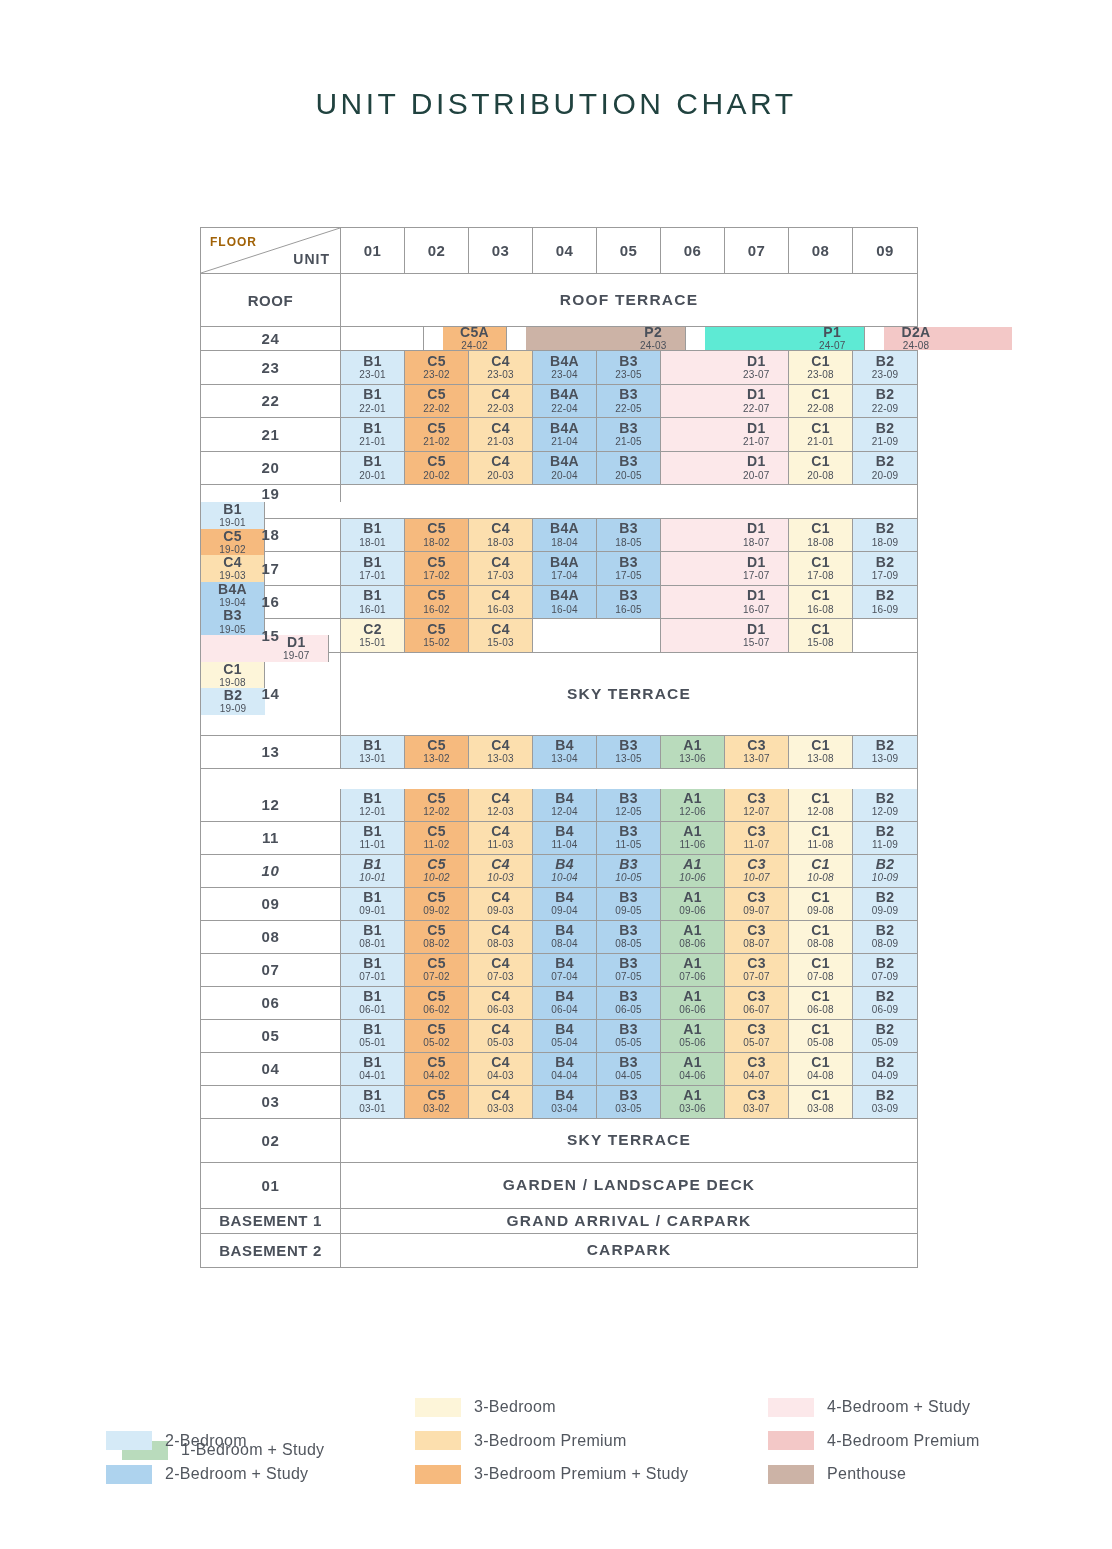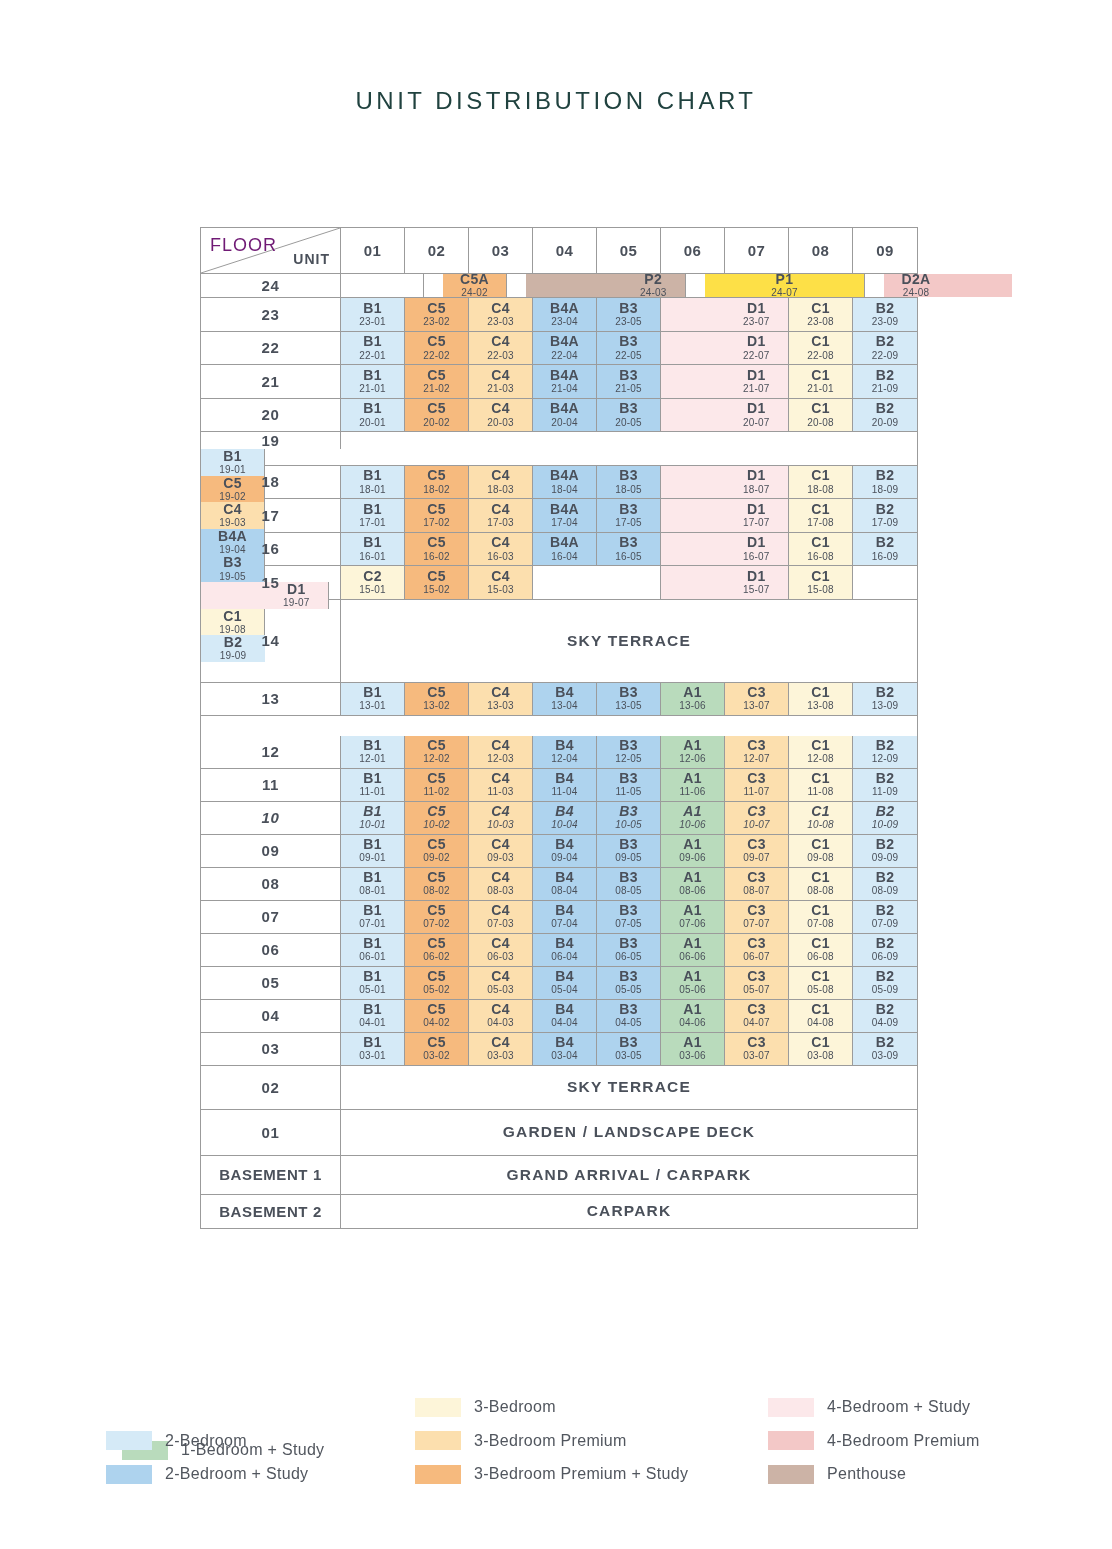--- a/index.html
+++ b/index.html
@@ -1,29 +1,29 @@
 <!DOCTYPE html>
 <html><head>
 <meta charset="utf-8">
 <style>
   html,body{margin:0;padding:0;background:#ffffff;}
   body{width:1112px;height:1549px;font-family:"Liberation Sans",sans-serif;}
   .page{position:relative;width:1112px;height:1549px;background:#ffffff;overflow:hidden;}
   .title{position:absolute;top:87px;left:0;width:100%;text-align:center;margin:0;
-         font-size:24px;font-weight:500;letter-spacing:3.5px;color:#20423f;}
+         font-size:30px;font-weight:500;letter-spacing:3.5px;color:#20423f;}
   .chart{position:absolute;left:200px;top:227px;width:718px;box-sizing:border-box;
          border:1px solid #9b9b9b;background:#ffffff;}
   .row{display:flex;box-sizing:border-box;border-bottom:1px solid #9b9b9b;}
   .row.last{border-bottom:none;}
   .fcell{width:140px;box-sizing:border-box;border-right:1px solid #9b9b9b;display:flex;
          align-items:center;justify-content:center;font-size:15px;font-weight:700;
          color:#4a505a;letter-spacing:0.6px;flex:none;}
   .hfloor{position:relative;}
   .hfloor svg{position:absolute;left:0;top:0;}
-  .hfl{position:absolute;top:7px;left:9px;font-size:18px;font-weight:400;letter-spacing:1px;color:#701a75;}
+  .hfl{position:absolute;top:7px;left:9px;font-size:12px;font-weight:700;letter-spacing:1px;color:#a16207;}
   .hun{position:absolute;bottom:6px;right:10px;font-size:14px;font-weight:700;letter-spacing:1px;color:#4a505a;}
   .ucell{box-sizing:border-box;border-right:1px solid #9b9b9b;display:flex;align-items:center;
          justify-content:center;flex:none;}
   .ucell:last-child{border-right:none;}
   .ucell.empty{background:#ffffff;}
   .hcell{font-size:15px;font-weight:700;color:#4a505a;letter-spacing:0.5px;}
   .lab{text-align:center;}
   .code{font-size:14px;font-weight:700;color:#4a505a;letter-spacing:0.4px;line-height:1.08;}
   .num{font-size:10px;font-weight:400;color:#4a505a;letter-spacing:0.2px;line-height:1.15;}
   .mcell{flex:1;display:flex;align-items:center;justify-content:center;font-size:15.5px;
@@ -49,36 +49,40 @@
         <div class="ucell hcell" style="width: 64px;">01</div>
         <div class="ucell hcell" style="width: 64px;">02</div>
         <div class="ucell hcell" style="width: 64px;">03</div>
         <div class="ucell hcell" style="width: 64px;">04</div>
         <div class="ucell hcell" style="width: 64px;">05</div>
         <div class="ucell hcell" style="width: 64px;">06</div>
         <div class="ucell hcell" style="width: 64px;">07</div>
         <div class="ucell hcell" style="width: 64px;">08</div>
         <div class="ucell hcell" style="width: 64px;">09</div>
       </div>
+      <div class="row" style="height: 53px;">
+        <div class="fcell">ROOF</div>
+        <div class="mcell">ROOF TERRACE</div>
+      </div>
       <div class="row" style="height: 24px; gap: 19px;">
         <div class="fcell">24</div>
         <div class="ucell empty" style="width: 64px;"></div>
         <div class="ucell" style="width: 64px; background: rgb(246, 186, 126);">
           <div class="lab">
             <div class="code">C5A</div>
             <div class="num">24-02</div>
           </div>
         </div>
         <div class="ucell" style="width: 160px; background: rgb(204, 179, 166); justify-content: flex-end;">
           <div class="lab" style="width: 40%;">
             <div class="code">P2</div>
             <div class="num">24-03</div>
           </div>
         </div>
-        <div class="ucell" style="width: 160px; background: #fde047; justify-content: center;">
+        <div class="ucell" style="width: 160px; background: #5eead4; justify-content: flex-end;">
           <div class="lab" style="width: 40%;">
             <div class="code">P1</div>
             <div class="num">24-07</div>
           </div>
         </div>
         <div class="ucell" style="width: 128px; background: rgb(243, 200, 199); justify-content: flex-start;">
           <div class="lab" style="width: 50%;">
             <div class="code">D2A</div>
             <div class="num">24-08</div>
           </div>
@@ -1159,21 +1163,21 @@
         </div>
       </div>
       <div class="row" style="height: 44px;">
         <div class="fcell">02</div>
         <div class="mcell">SKY TERRACE</div>
       </div>
       <div class="row" style="height: 46px;">
         <div class="fcell">01</div>
         <div class="mcell">GARDEN / LANDSCAPE DECK</div>
       </div>
-      <div class="row" style="height: 39px; justify-content: space-between;">
+      <div class="row" style="height: 25px; justify-content: space-between;">
         <div class="fcell">BASEMENT 1</div>
         <div class="mcell">GRAND ARRIVAL / CARPARK</div>
       </div>
       <div class="row last" style="height: 33px;">
         <div class="fcell">BASEMENT 2</div>
         <div class="mcell">CARPARK</div>
       </div>
     </div>
   <div id="legend">
       <div class="legend-item" style="left: 122px; top: 1397px; margin-top: 43px;">

